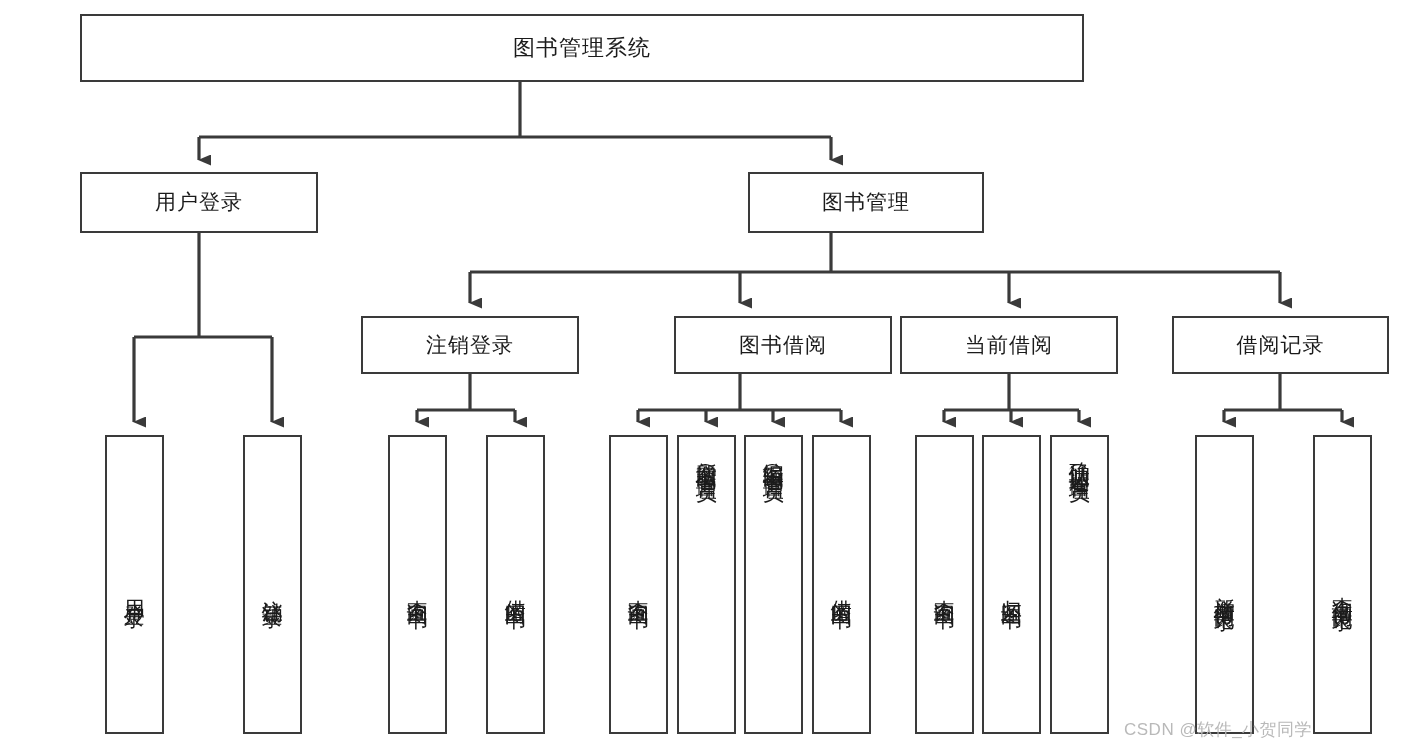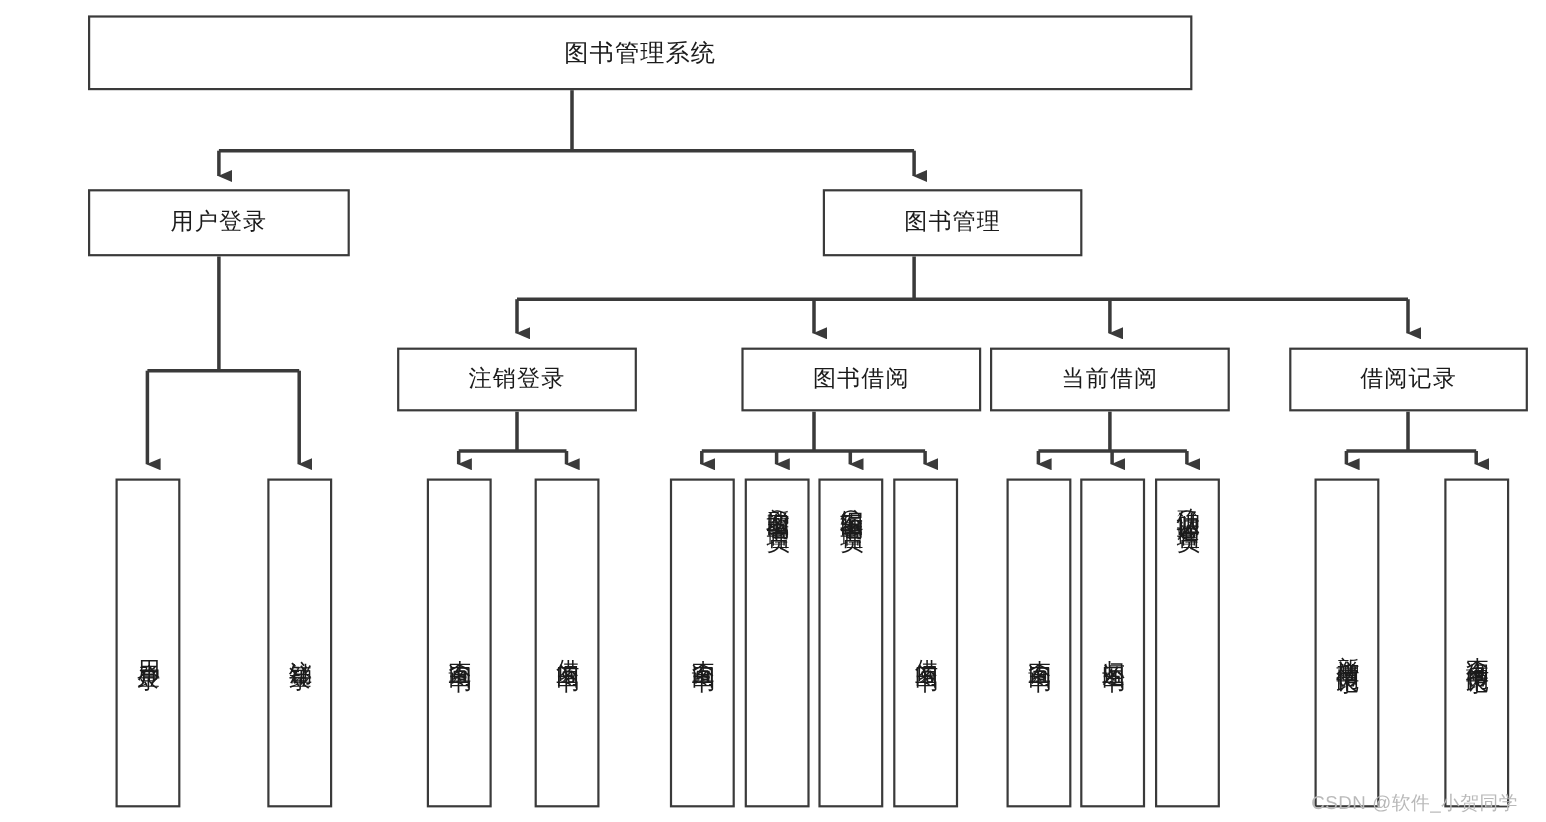--- a/index.html
+++ b/index.html
@@ -44,21 +44,21 @@
     text-orientation:upright;
     font-size:21px;
     line-height:1.12;
     letter-spacing:3px;
     white-space:normal;
   }
   .node.leaf.pad-mid{justify-content:center;}
 
   .watermark{
     position:absolute;
-    left:1192px;top:718px;
+    left:1124px;top:718px;
     font-size:17px;
     color:#b9b9b9;
     letter-spacing:0.5px;
     white-space:nowrap;
     font-family:"Liberation Sans","DejaVu Sans",sans-serif;
   }
 </style>
 </head>
 <body>
 

